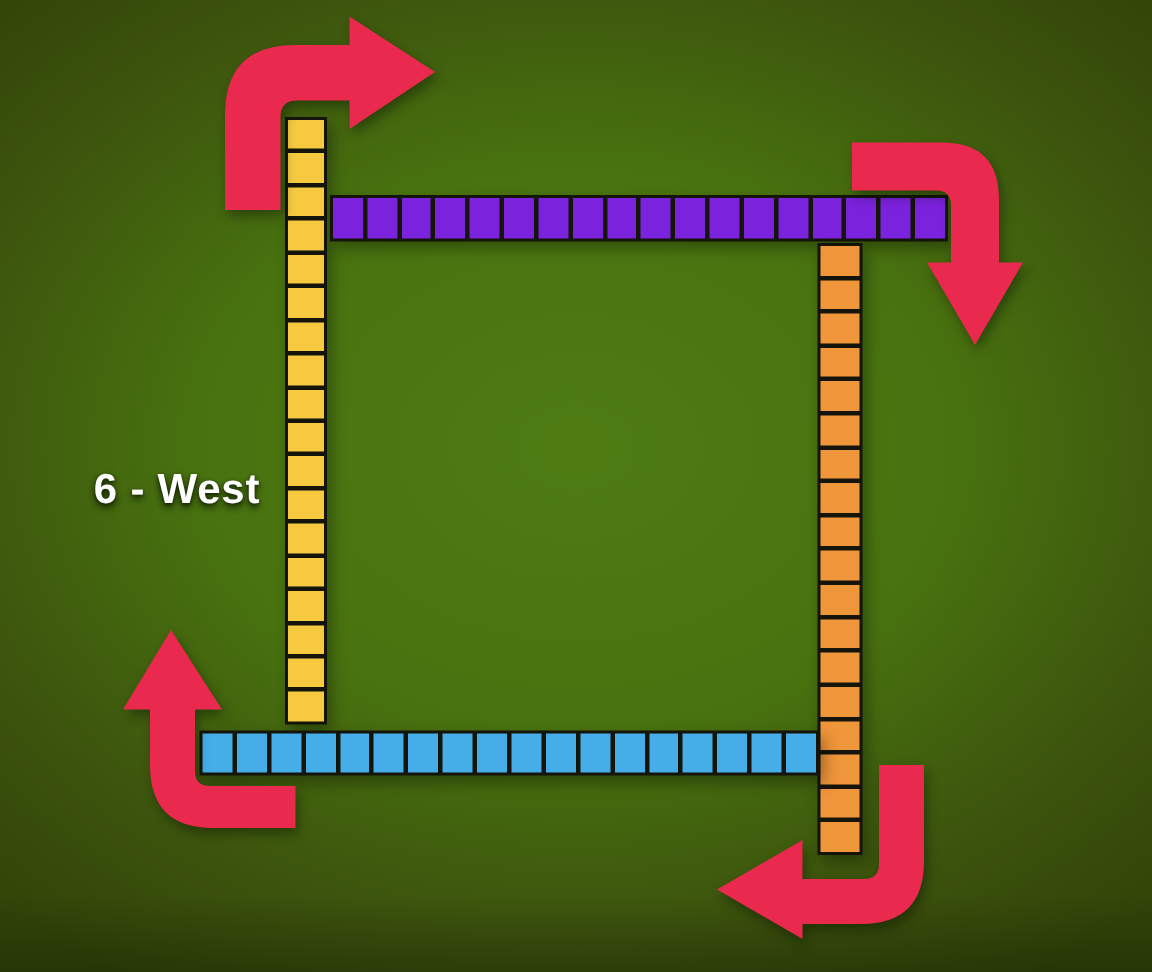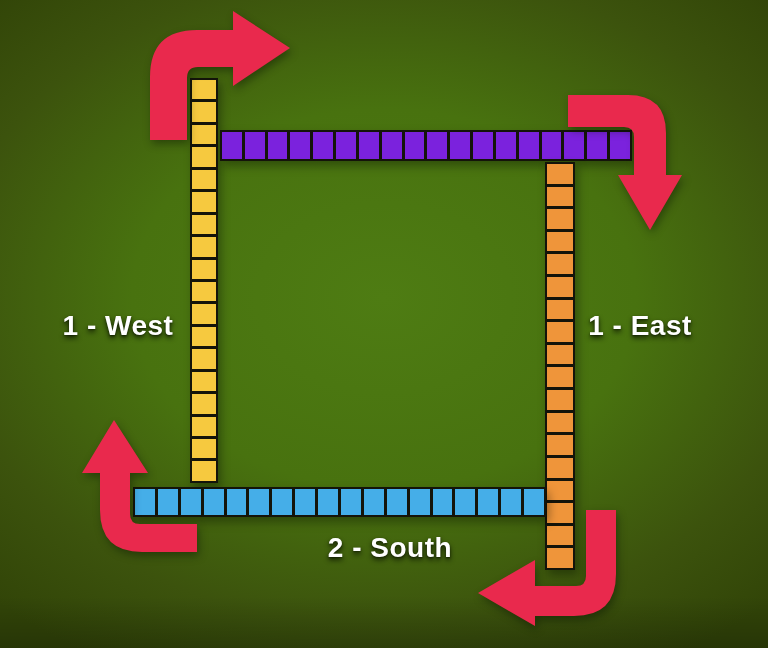--- a/index.html
+++ b/index.html
@@ -138,17 +138,15 @@
       <div class="cell" style="background: rgb(69, 174, 232);"></div>
       <div class="cell" style="background: rgb(69, 174, 232);"></div>
       <div class="cell" style="background: rgb(69, 174, 232);"></div>
       <div class="cell" style="background: rgb(69, 174, 232);"></div>
       <div class="cell" style="background: rgb(69, 174, 232);"></div>
       <div class="cell" style="background: rgb(69, 174, 232);"></div>
       <div class="cell" style="background: rgb(69, 174, 232);"></div>
       <div class="cell" style="background: rgb(69, 174, 232);"></div>
     </div>
 
-  <div class="label label-east">1 - East</div>
-  <div class="label label-west">1 - West</div>
-  <div class="label label-south">2 - South</div>
+  <div class="label label-west">6 - West</div>
 
 </div>
 
 </body></html>

